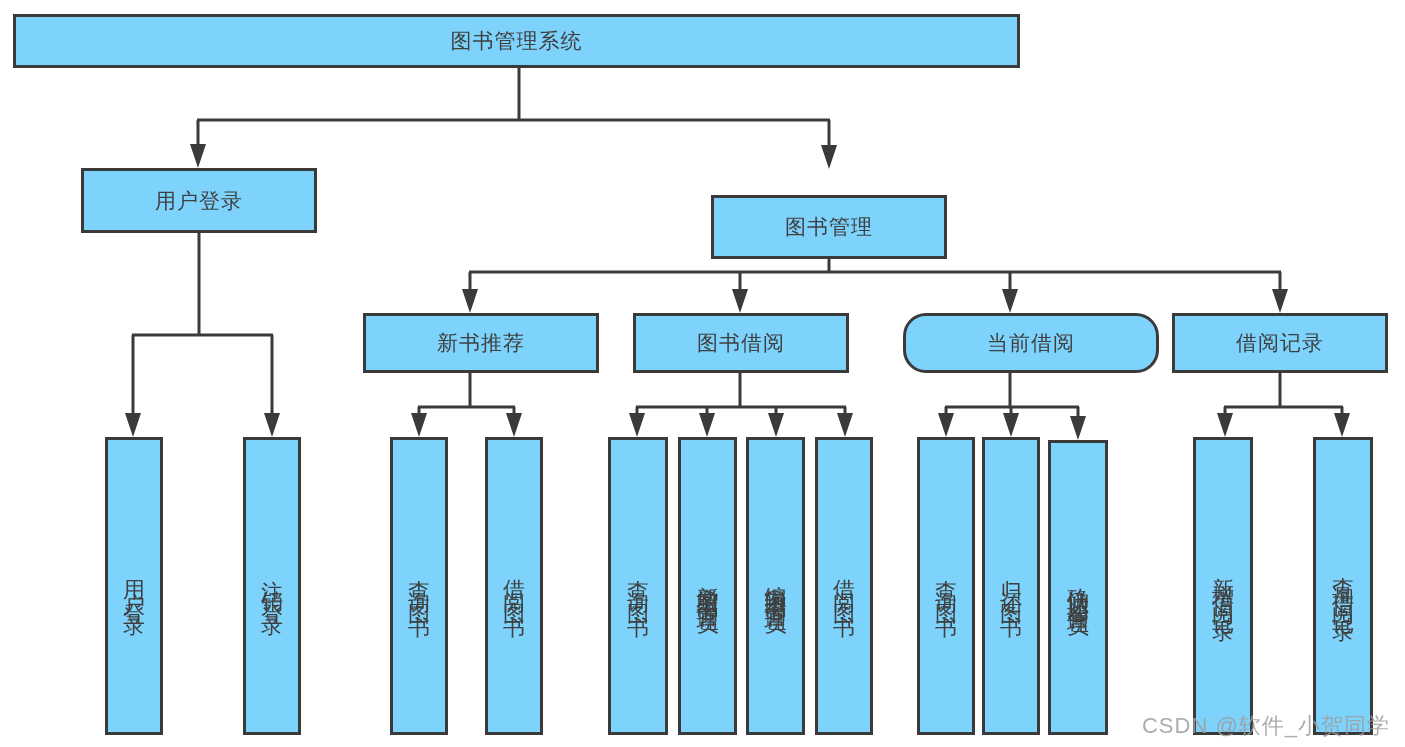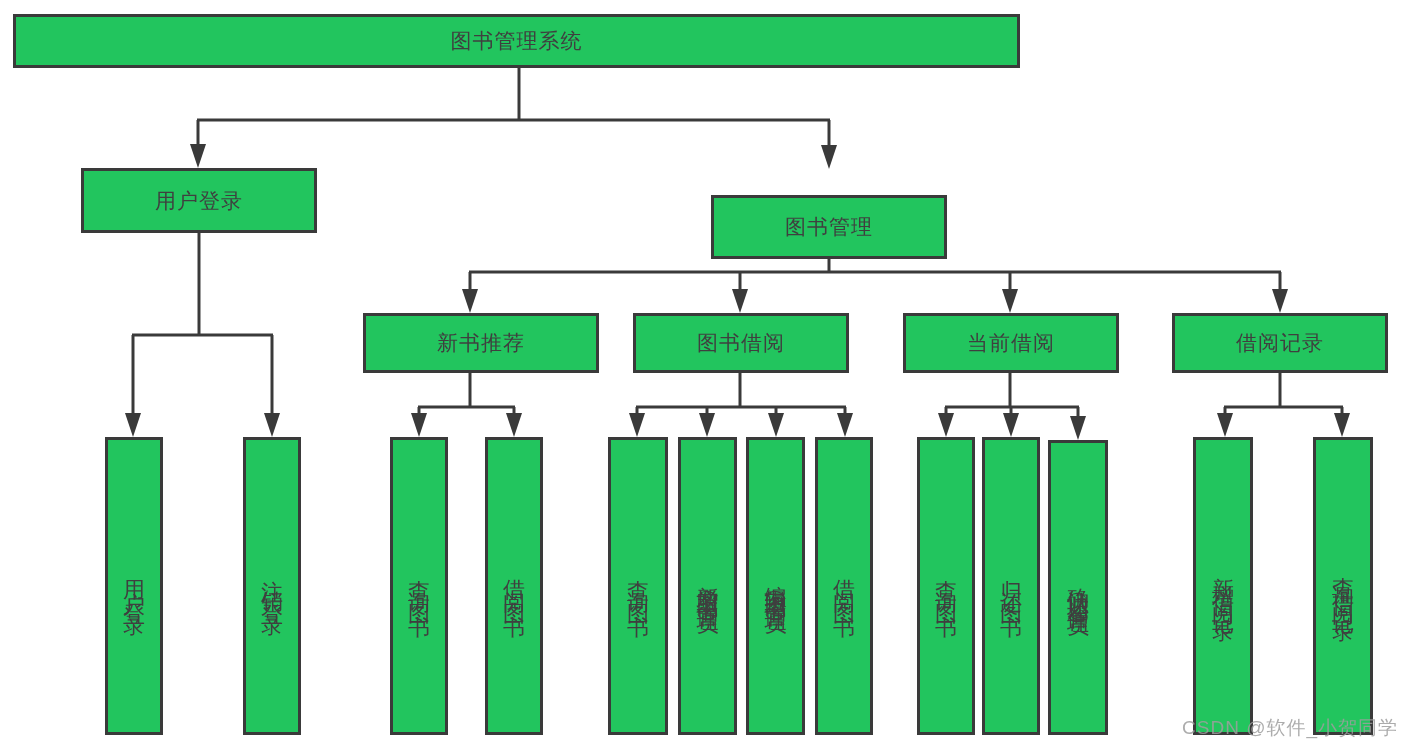--- a/index.html
+++ b/index.html
@@ -7,44 +7,44 @@
     position:relative;
     width:1405px;height:747px;
     background:#ffffff;
     font-family:"Liberation Sans","DejaVu Sans",sans-serif;
     overflow:hidden;
   }
   svg.connectors{position:absolute;left:0;top:0;z-index:0;}
   .box{
     position:absolute;
     box-sizing:border-box;
-    background:#22c55e;
+    background:#7dd3fc;
     border:3px solid #3a3a3a;
     display:flex;align-items:center;justify-content:center;
     color:#3f3f3f;
     z-index:1;
   }
   .box.h{ 
     font-size:21px;
     letter-spacing:1px;
     white-space:nowrap;
   }
   .box.v{ 
     font-size:22px;
   }
   .box.v .vtext{
     writing-mode:vertical-rl;
     text-orientation:mixed;
     white-space:nowrap;
   }
   .watermark{
     position:absolute;
-    right:7px;
+    right:15px;
     bottom:6px;
-    font-size:19px;
+    font-size:22px;
     color:rgba(158,158,158,0.85);
     letter-spacing:1px;
     z-index:5;
     white-space:nowrap;
   }
 </style>
 </head>
 <body>
 
 <div class="canvas">
@@ -114,21 +114,21 @@
   <div class="box h" style="left:711px;top:169px;width:236px;height:64px;margin-top:26px;">
     <span>图书管理</span>
   </div>
 
   <div class="box h" style="left:363px;top:313px;width:236px;height:60px;">
     <span>新书推荐</span>
   </div>
   <div class="box h" style="left:633px;top:313px;width:216px;height:60px;">
     <span>图书借阅</span>
   </div>
-  <div class="box h" style="left:903px;top:313px;width:216px;height:60px;">
+  <div class="box h" style="left:903px;top:313px;width:256px;height:60px;border-radius:23px;">
     <span>当前借阅</span>
   </div>
   <div class="box h" style="left:1172px;top:313px;width:216px;height:60px;">
     <span>借阅记录</span>
   </div>
 
   <div class="box v" style="left:105px;top:437px;width:58px;height:298px;">
     <span class="vtext" style="letter-spacing: 12px;">用户登录</span>
   </div>
   <div class="box v" style="left:243px;top:437px;width:58px;height:298px;">

